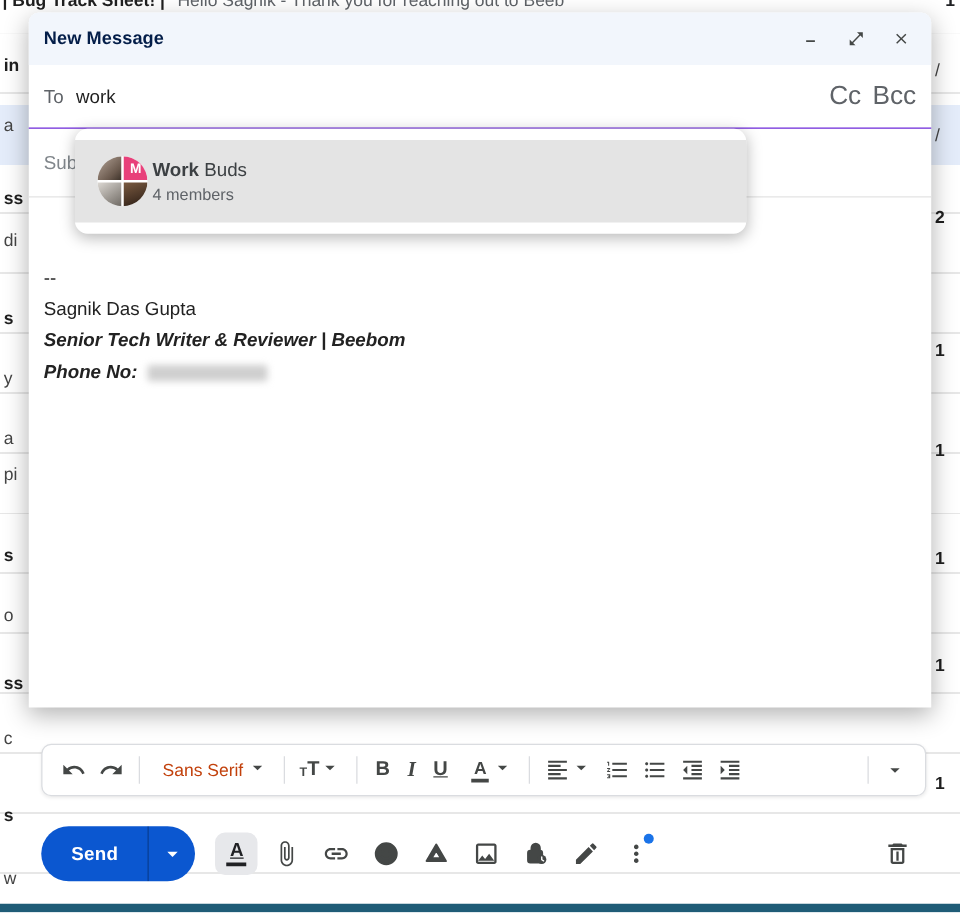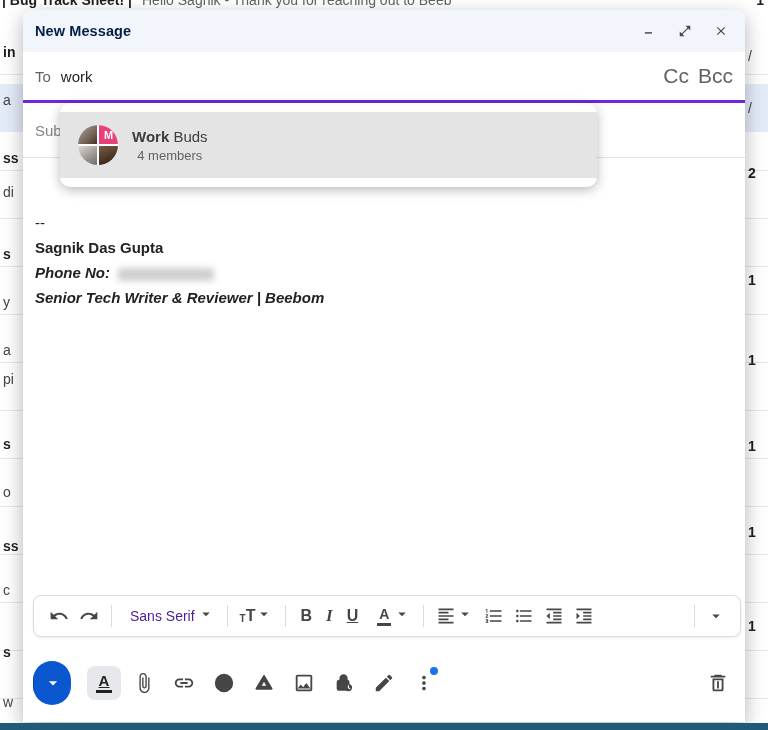--- a/index.html
+++ b/index.html
@@ -17,54 +17,54 @@
     font-size:14px; white-space:nowrap; }
   .bg-toprow-subject { font-weight:700; color:#1f1f1f; }
   .bg-toprow-snippet { color:#5f6368; flex:1 1 auto; overflow:hidden; }
   .bg-toprow-date { font-weight:700; color:#202124; }
   .frag { position:absolute; left:3px; font-size:14px; color:#444; white-space:nowrap; }
   .frag.r { left:748px; }
   .frag.b { font-weight:700; color:#1f1f1f; }
   .bottom-line { position:absolute; left:0; right:0; bottom:0; height:7px; background:#1f5c77; z-index:9; }
 
   
-  .compose { position:absolute; left:23px; top:10px; width:722px; height:712px;
+  .compose { position:absolute; left:23px; top:10px; width:722px; height:556px;
     background:#fff; border-radius:8px 8px 0 0; box-shadow:0 6px 20px rgba(0,0,0,.30); z-index:2; }
   .titlebar { height:42px; background:#f2f6fc; border-radius:8px 8px 0 0;
     display:flex; align-items:center; padding:0 16px 0 12px; }
   .titlebar-text { font-size:14.5px; font-weight:700; color:#041e49; letter-spacing:.1px; }
   .tb-icons { margin-left:auto; display:flex; align-items:center; gap:20px; }
   .tbtn { width:16px; height:16px; display:flex; align-items:center; justify-content:center; cursor:pointer; }
   .tbtn svg { width:14px; height:14px; fill:#444746; }
 
   .row { display:flex; align-items:center; padding:0 12px; }
-  .to-row { height:51px; border-bottom:3px solid #6d28d9; }
+  .to-row { height:51px; border-bottom:1px solid #6d28d9; }
   .to-label { font-size:15px; color:#5f6368; }
   .to-value { font-size:15px; color:#1f1f1f; margin-left:10px; }
   .ccbcc { margin-left:auto; display:flex; gap:9px; }
   .ccbcc span { font-size:21px; color:#5f6368; cursor:pointer; }
   .subject-row { height:55px; border-bottom:1px solid #e4e4e4; }
   .subject-ph { font-size:15px; color:#80868b; }
 
   .msg-body { padding:52px 12px 0 12px; font-size:15px; line-height:25px; color:#222; }
-  .sig-name { font-weight:700; }
+  .sig-name { font-weight:400; }
   .sig-italic { font-weight:700; font-style:italic; }
   .blur-box { display:inline-block; width:96px; height:13px; background:#cfcfcf;
     filter:blur(3px); border-radius:2px; margin-left:8px; vertical-align:middle; }
 
   
   .fmt-toolbar { position:absolute; left:10px; right:4px; top:585px; height:42px;
     border:1px solid #dadce0; border-radius:8px; background:#fff;
     display:flex; align-items:center; padding:0 10px; color:#444746;
     box-shadow:0 1px 3px rgba(0,0,0,.08); }
   .fbtn { display:flex; align-items:center; justify-content:center; margin:0 5px; cursor:pointer; }
   .fbtn svg { width:20px; height:20px; fill:#444746; }
   .fdiv { width:1px; height:22px; background:#dadce0; margin:0 7px; }
   .fdiv.push { margin-left:auto; }
-  .font-label { font-size:14px; color:#4c1d95; margin:0 2px 0 6px; }
+  .font-label { font-size:14px; color:#c2410c; margin:0 2px 0 6px; }
   .caret svg { width:18px; height:18px; fill:#444746; }
   .sizeT { display:flex; align-items:flex-end; line-height:1; color:#444746; }
   .sizeT .small { font-size:10px; font-weight:700; }
   .sizeT .big { font-size:16px; font-weight:700; }
   .letter { font-size:16px; color:#444746; margin:0 7px; cursor:pointer; }
   .letter.bold { font-weight:800; }
   .letter.italic { font-style:italic; font-family:"Liberation Serif",serif; font-weight:700; font-size:17px; }
   .letter.under { text-decoration:underline; font-weight:600; }
   .colorA { display:flex; flex-direction:column; align-items:center; line-height:1; margin:0 2px 0 7px; cursor:pointer; }
   .colorA .a { font-size:14px; font-weight:700; color:#444746; }
@@ -98,21 +98,21 @@
   .suggest-item { height:66px; background:#e4e4e4; display:flex; align-items:center;
     padding:0 18px; cursor:pointer; }
   .gavatar { position:relative; width:40px; height:40px; border-radius:50%;
     overflow:hidden; background:#fff; flex:0 0 40px; }
   .quad { position:absolute; width:19px; height:19px; }
   .q-tl { left:0; top:0; background:linear-gradient(135deg,#b7a79b 0%,#6b5a4e 70%,#3e332b 100%); }
   .q-tr { left:21px; top:0; background:#e8407a; display:flex; align-items:center; justify-content:center; }
   .q-tr span { color:#fff; font-size:11px; font-weight:700; }
   .q-bl { left:0; top:21px; background:linear-gradient(145deg,#dcd8d3 0%,#9a958f 60%,#6f6a64 100%); }
   .q-br { left:21px; top:21px; background:linear-gradient(160deg,#7a5a41 0%,#4a3526 60%,#241810 100%); }
-  .suggest-text { margin-left:14px;text-align:center; }
+  .suggest-text { margin-left:4px; }
   .suggest-name { font-size:15px; color:#3c4043; }
   .suggest-name .bold { font-weight:700; }
   .suggest-members { font-size:13px; color:#5f6368; margin-top:3px; }
 </style>
 </head>
 <body>
 
 <div class="screen">
 
   <div class="bg">
@@ -181,24 +181,24 @@
       </div>
     </div>
 
     <div class="row subject-row">
       <span class="subject-ph">Subject</span>
     </div>
 
     <div class="msg-body">
       <div>--</div>
       <div class="sig-name">Sagnik Das Gupta</div>
+      <div class="sig-italic">Senior Tech Writer &amp; Reviewer | Beebom</div>
       <div class="sig-italic">
         <span>Phone No:</span><span class="blur-box"></span>
       </div>
-      <div class="sig-italic">Senior Tech Writer &amp; Reviewer | Beebom</div>
     </div>
 
     <div class="fmt-toolbar">
       <span class="fbtn">
         <svg viewBox="0 0 24 24">
             <path d="M12.5 8c-2.65 0-5.05.99-6.9 2.6L2 7v9h9l-3.62-3.62c1.39-1.16 3.16-1.88 5.12-1.88 3.54 0 6.55 2.31 7.6 5.5l2.37-.78C21.08 11.03 17.15 8 12.5 8z"></path>
           </svg>
       </span>
       <span class="fbtn">
         <svg viewBox="0 0 24 24">
@@ -267,20 +267,21 @@
       <span class="fdiv push"></span>
       <span class="fbtn caret">
         <svg viewBox="0 0 24 24">
             <path d="M7 10l5 5 5-5z"></path>
           </svg>
       </span>
     </div>
 
     <div class="action-bar">
       <div class="send-group">
+        <span class="send-main">Send</span>
         <span class="send-caret">
           <svg viewBox="0 0 24 24">
               <path d="M7 10l5 5 5-5z"></path>
             </svg>
         </span>
       </div>
       <div class="ab-icons">
         <span class="abtn active">
           <span class="fmtA">
             <span class="a">A</span>

